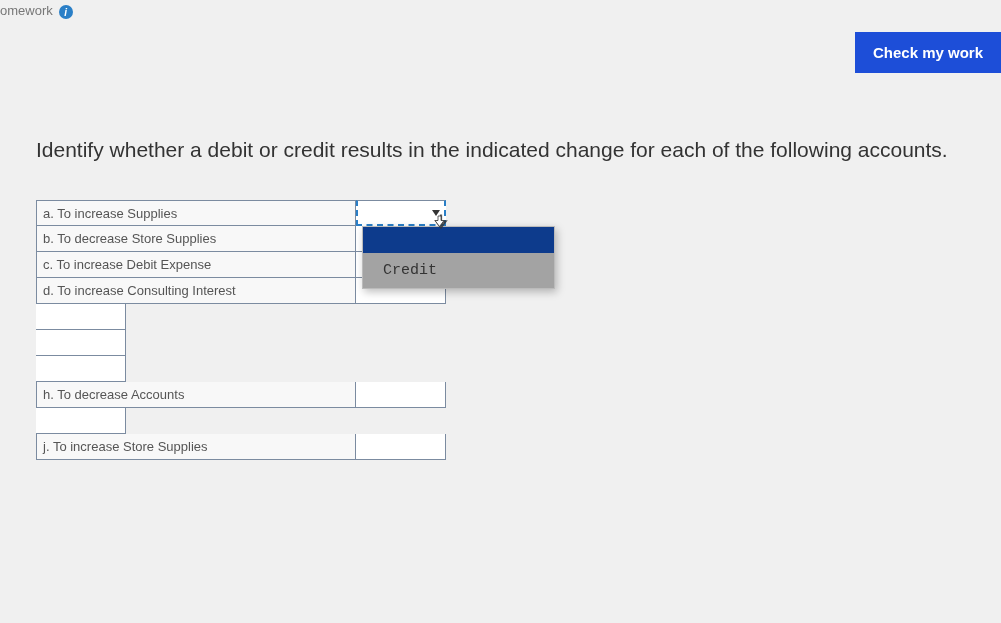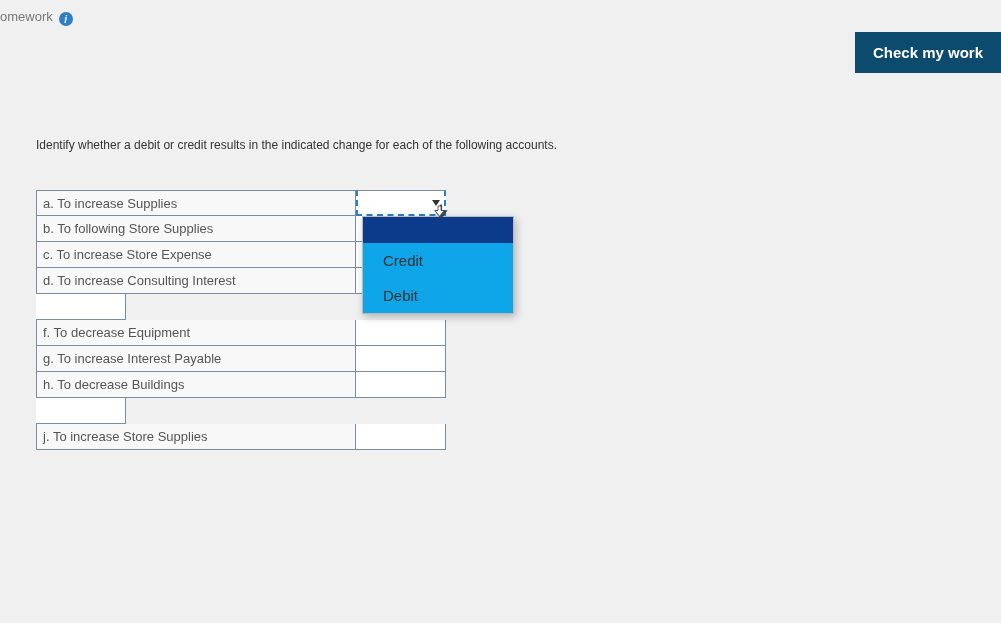--- a/index.html
+++ b/index.html
@@ -14,21 +14,21 @@
       height: 623px;
       overflow: hidden;
       position: relative;
     }
     .top-bar {
       height: 28px;
       padding-left: 0;
       color: #777;
       font-size: 13px;
       display: flex;
-      align-items: flex-end;
+      align-items: center;
       gap: 6px;
     }
     .top-bar .label {
       position: relative;
       top: -4px;
     }
     .info-icon {
       width: 14px;
       height: 14px;
       background: #2a7fc7;
@@ -40,33 +40,33 @@
       font-size: 10px;
       font-weight: bold;
       font-style: italic;
       position: relative;
       top: -2px;
     }
     .check-btn {
       position: absolute;
       top: 32px;
       right: 0;
-      background: #0c4a6e;
+      background: #1d4ed8;
       color: #fff;
       font-size: 15px;
       font-weight: bold;
       padding: 12px 18px;
       border: none;
       cursor: pointer;
     }
     .content {
       padding: 110px 0 0 36px;
     }
     .prompt {
-      font-size: 12px;
+      font-size: 21px;
       color: #333;
       margin-bottom: 38px;
     }
     .grid {
       position: relative;
       width: 430px;
     }
     .row {
       display: flex;
       height: 26px;
@@ -108,25 +108,26 @@
       height: 0;
       border-left: 4px solid transparent;
       border-right: 4px solid transparent;
       border-top: 6px solid #333;
     }
     
     .dropdown {
       position: absolute;
       left: 326px;
       top: 26px;
-      width: 152px;
-      background: #0ea5e9;
+      width: 193px;
+      background: #a3a3a3;
       border: 1px solid #bbb;
       box-shadow: 2px 3px 8px rgba(0,0,0,0.25);
       z-index: 10;
+      font-family: Liberation Mono, monospace;
     }
     .dropdown-option {
       padding: 9px 20px;
       font-size: 15px;
       color: #333;
       cursor: pointer;
     }
     .dropdown-option.blank {
       background: #0d3b8c;
       height: 26px;
@@ -163,53 +164,50 @@
       <div class="cell-select active">
         <span class="cursor-icon">
           <svg viewBox="0 0 24 24">
               <path fill="#333" d="M10.5 2v7.5H3l9 12 9-12h-7.5V2z" opacity="0.8"></path>
               <path fill="#fff" stroke="#333" stroke-width="1" d="M8 4l0 6-4 0 6 8 6-8-4 0 0-6z"></path>
             </svg>
         </span>
       </div>
     </div>
     <div class="row">
-      <div class="cell-label">b. To following Store Supplies</div>
-      <div class="cell-select"></div>
-    </div>
-    <div class="row">
-      <div class="cell-label">c. To increase Store Expense</div>
+      <div class="cell-label">b. To decrease Store Supplies</div>
+      <div class="cell-select"></div>
+    </div>
+    <div class="row">
+      <div class="cell-label">c. To increase Debit Expense</div>
       <div class="cell-select"></div>
     </div>
     <div class="row">
       <div class="cell-label">d. To increase Consulting Interest</div>
       <div class="cell-select"></div>
     </div>
     <div class="row">
       <div class="cell-select"></div>
     </div>
     <div class="row">
-      <div class="cell-label">f. To decrease Equipment</div>
-      <div class="cell-select"></div>
-    </div>
-    <div class="row">
-      <div class="cell-label">g. To increase Interest Payable</div>
-      <div class="cell-select"></div>
-    </div>
-    <div class="row">
-      <div class="cell-label">h. To decrease Buildings</div>
+      <div class="cell-select"></div>
+    </div>
+    <div class="row">
+      <div class="cell-select"></div>
+    </div>
+    <div class="row">
+      <div class="cell-label">h. To decrease Accounts</div>
       <div class="cell-select"></div>
     </div>
     <div class="row">
       <div class="cell-select"></div>
     </div>
     <div class="row">
       <div class="cell-label">j. To increase Store Supplies</div>
       <div class="cell-select"></div>
     </div>
 
     <div class="dropdown">
       <div class="dropdown-option blank"></div>
       <div class="dropdown-option">Credit</div>
-      <div class="dropdown-option">Debit</div>
     </div>
   </div>
 </div>
 
 </body></html>

